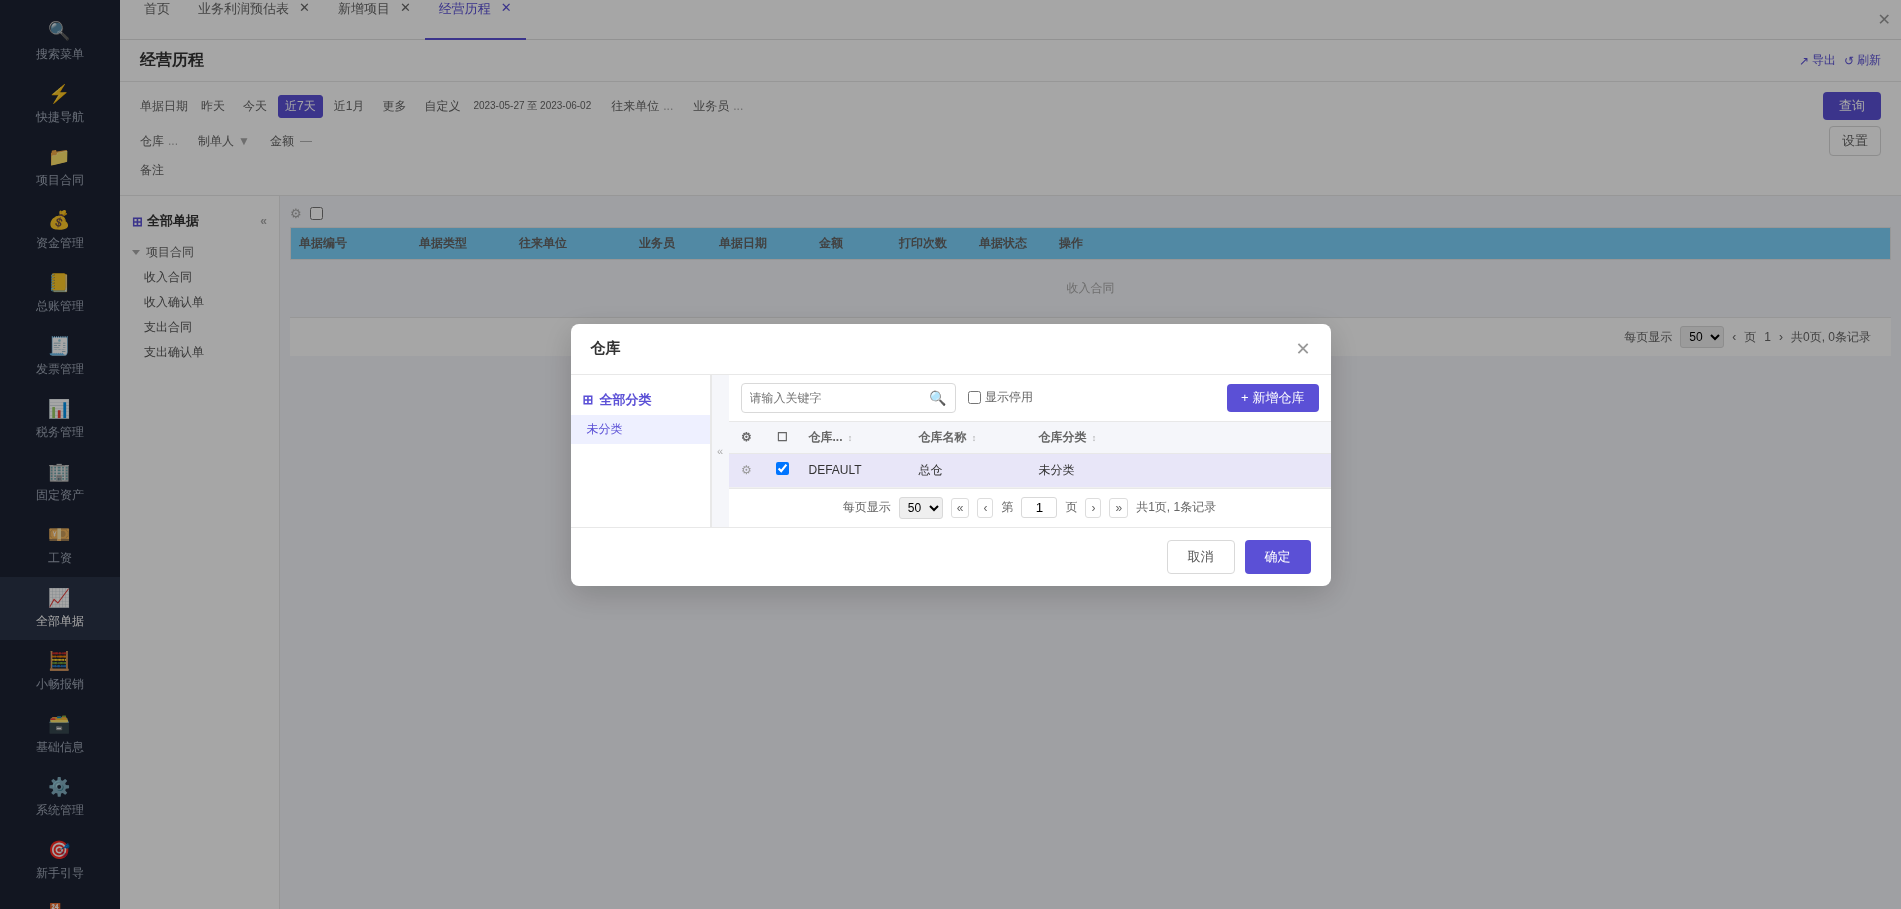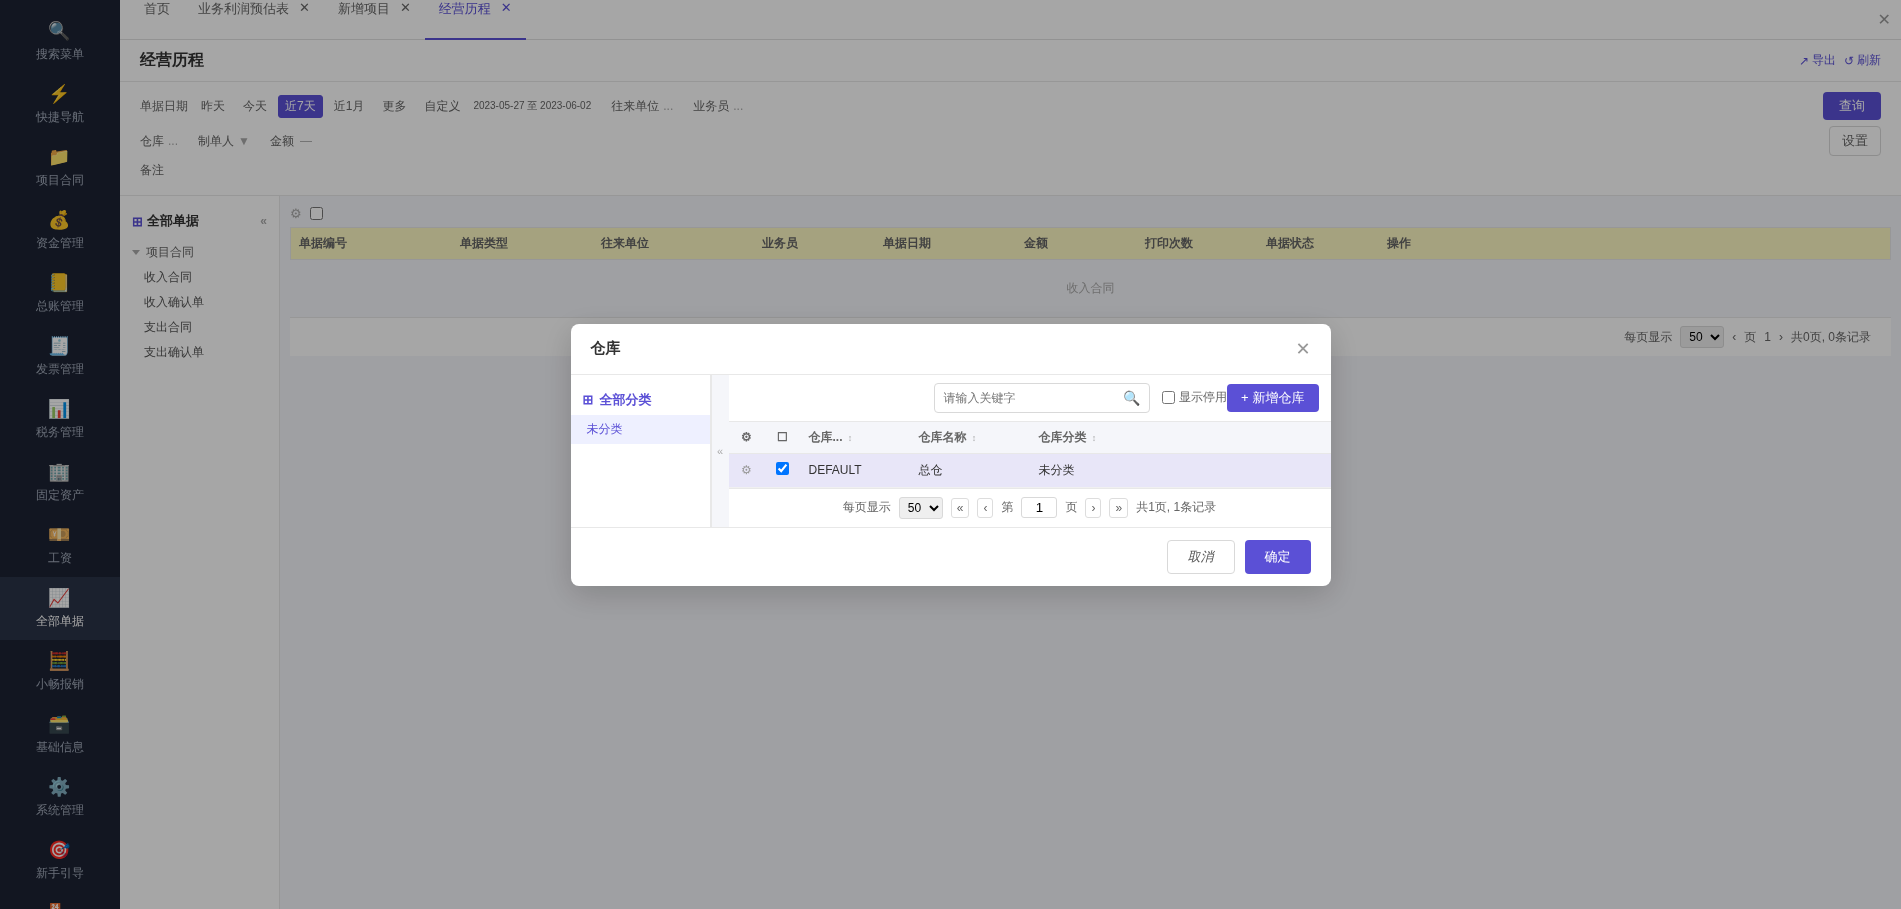--- a/index.html
+++ b/index.html
@@ -62,39 +62,39 @@
     .modal-header { display: flex; align-items: center; justify-content: space-between; padding: 14px 20px; border-bottom: 1px solid #e8e8e8; }
     .modal-title { font-size: 15px; font-weight: 600; color: #333; }
     .modal-close { cursor: pointer; color: #999; font-size: 18px; }
     .modal-body { display: flex; flex: 1; overflow: hidden; }
     .modal-left { width: 140px; border-right: 1px solid #e8e8e8; padding: 10px 0; flex-shrink: 0; overflow-y: auto; }
     .modal-left-header { display: flex; align-items: center; gap: 6px; padding: 6px 12px; font-size: 13px; font-weight: 600; color: #5b50d6; cursor: pointer; }
     .modal-left-item { padding: 6px 16px; font-size: 12px; color: #555; cursor: pointer; }
     .modal-left-item.active { background: #eef0ff; color: #5b50d6; }
     .modal-collapse-btn { display: flex; align-items: center; justify-content: center; width: 18px; cursor: pointer; background: #f5f6fa; border-left: 1px solid #e8e8e8; font-size: 11px; color: #aaa; }
     .modal-right { flex: 1; display: flex; flex-direction: column; overflow: hidden; }
-    .modal-toolbar { display: flex; align-items: center; justify-content: flex-end; padding: 8px 12px; border-bottom: 1px solid #e8e8e8; }
+    .modal-toolbar { display: flex; align-items: center; justify-content: space-between; padding: 8px 12px; border-bottom: 1px solid #e8e8e8; }
     .modal-search { display: flex; align-items: center; border: 1px solid #d9d9d9; border-radius: 4px; overflow: hidden; height: 30px; }
     .modal-search input { border: none; outline: none; padding: 0 8px; font-size: 12px; width: 180px; }
     .modal-search-btn { background: none; border: none; cursor: pointer; padding: 0 8px; color: #999; font-size: 14px; }
     .modal-checkbox { display: flex; align-items: center; gap: 4px; font-size: 12px; color: #666; }
     .modal-add-btn { background: #5b50d6; color: #fff; border: none; padding: 5px 14px; border-radius: 4px; cursor: pointer; font-size: 13px; display: flex; align-items: center; gap: 4px; }
     .modal-table { flex: 1; overflow-y: auto; }
     .modal-table-header { display: flex; align-items: center; background: #f5f6fa; border-bottom: 1px solid #e8e8e8; padding: 7px 0; font-size: 12px; color: #666; font-weight: 600; }
     .modal-table-row { display: flex; align-items: center; padding: 8px 0; border-bottom: 1px solid #f0f0f0; font-size: 12px; cursor: pointer; }
     .modal-table-row.selected { background: #e8e6f8; }
     .col-gear { width: 36px; text-align: center; }
     .col-check { width: 36px; text-align: center; }
     .col-code { width: 110px; padding: 0 8px; }
     .col-name { width: 120px; padding: 0 8px; }
     .col-category { flex: 1; padding: 0 8px; }
     .sort-icon { font-size: 9px; color: #aaa; margin-left: 2px; }
     .modal-table-footer { display: flex; align-items: center; justify-content: center; gap: 8px; padding: 8px 12px; border-top: 1px solid #e8e8e8; font-size: 12px; color: #666; }
     .modal-footer { display: flex; justify-content: flex-end; gap: 10px; padding: 12px 20px; border-top: 1px solid #e8e8e8; }
-    .btn-cancel { background: #fff; color: #555; border: 1px solid #d9d9d9; padding: 7px 20px; border-radius: 4px; cursor: pointer; font-size: 13px; font-style: italic; }
+    .btn-cancel { background: #fff; color: #555; border: 1px solid #d9d9d9; padding: 7px 20px; border-radius: 4px; cursor: pointer; font-size: 13px; }
     .btn-confirm { background: #5b50d6; color: #fff; border: none; padding: 7px 20px; border-radius: 4px; cursor: pointer; font-size: 13px; }
     .page-select { border: 1px solid #d9d9d9; border-radius: 3px; padding: 2px 4px; font-size: 12px; }
 
     
     .bottom-bar { background: #fff; border-top: 1px solid #e8e8e8; padding: 8px 20px; display: flex; align-items: center; justify-content: flex-end; gap: 8px; font-size: 12px; color: #666; }
     .chevron-down { display: inline-block; width: 0; height: 0; border-left: 4px solid transparent; border-right: 4px solid transparent; border-top: 5px solid #aaa; margin-right: 2px; }
 
     .no-data { display: flex; align-items: center; justify-content: center; padding: 20px; color: #aaa; font-size: 12px; }
   </style>
 </head>
@@ -271,21 +271,21 @@
           <div class="sec-sidebar-child">支出合同</div>
           <div class="sec-sidebar-child">支出确认单</div>
         </div>
       </div>
 
       <div class="table-area">
         <div class="table-toolbar">
           <span style="cursor:pointer; color:#aaa;">⚙</span>
           <input type="checkbox" style="">
         </div>
-        <div class="modal-table-header" style="background:#fef9c3; border:1px solid #e8e8e8;gap:41px;">
+        <div class="modal-table-header" style="background:#7dd3fc; border:1px solid #e8e8e8;">
           <div style="width:120px; padding:0 8px;">
             <span>单据编号</span>
           </div>
           <div style="width:100px; padding:0 8px;">
             <span>单据类型</span>
           </div>
           <div style="width:120px; padding:0 8px;">
             <span>往来单位</span>
           </div>
           <div style="width:80px; padding:0 8px;">

